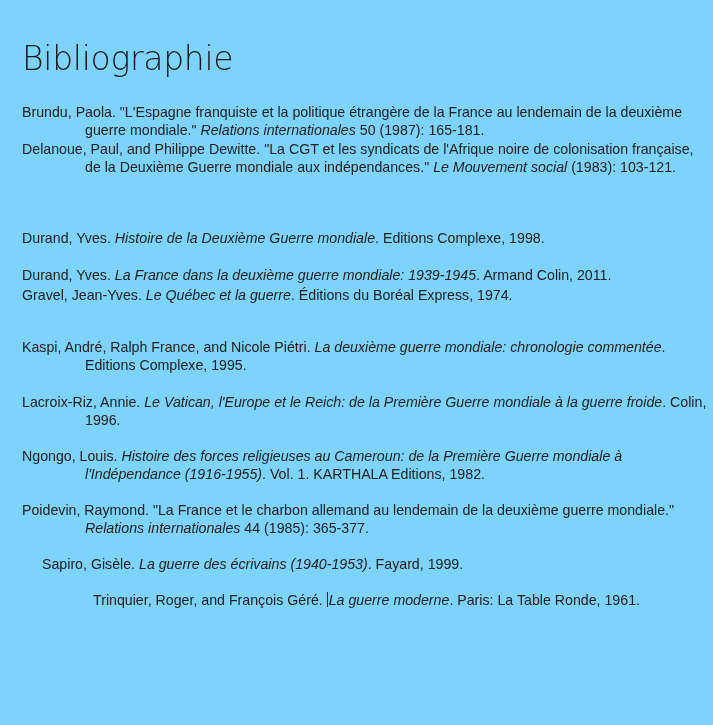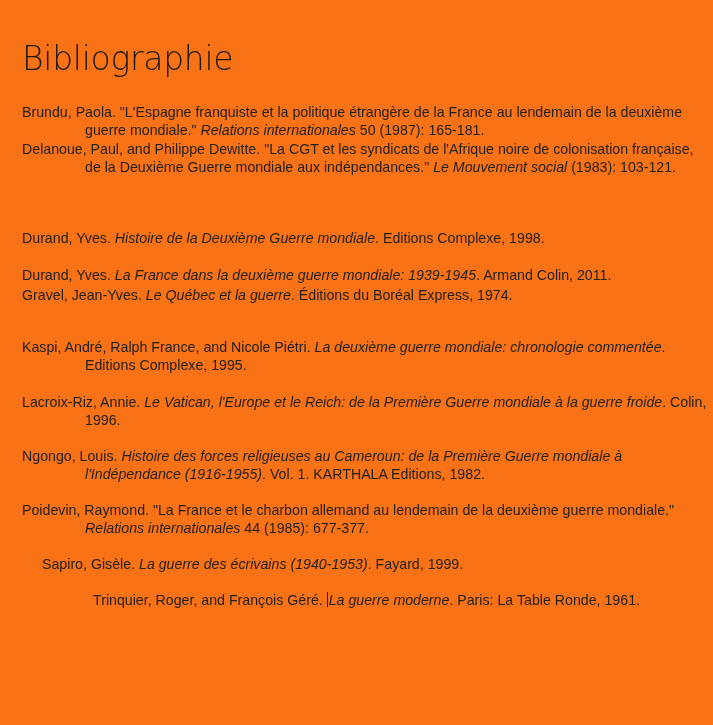--- a/index.html
+++ b/index.html
@@ -1,17 +1,17 @@
 <!DOCTYPE html>
 <html><head>
   <meta charset="utf-8">
   <style>
     html, body { margin: 0; padding: 0; background: #ffffff; }
     body { width: 713px; height: 725px; position: relative; overflow: hidden; }
-    .page { position: absolute; left: 0; top: 0; width: 713px; height: 725px; background: #f97316; }
+    .page { position: absolute; left: 0; top: 0; width: 713px; height: 725px; background: #7dd3fc; }
     .title {
       position: absolute; left: 22px; top: 37px;
       font-family: "DejaVu Sans", sans-serif; font-weight: 300;
       font-size: 33px; line-height: 44px; color: #1a1a1a; letter-spacing: -0.3px;
       margin: 0;
     }
     .entries { position: absolute; left: 22px; top: 103px; width: 670px; }
     .entry {
       font-family: "Liberation Sans", sans-serif; font-size: 14.2px; line-height: 18.4px;
       color: #222; padding-left: 63px; text-indent: -63px; margin: 0;
@@ -27,17 +27,17 @@
   <h1 class="title">Bibliographie</h1>
   <div class="entries" id="entries">
       <p class="entry" style="top: 0px;"><span>Brundu, Paola. "L'Espagne franquiste et la politique étrangère de la France au lendemain de la deuxième guerre mondiale." </span><i>Relations internationales</i><span> 50 (1987): 165-181.</span></p>
       <p class="entry" style="top: 37px;"><span>Delanoue, Paul, and Philippe Dewitte. "La CGT et les syndicats de l'Afrique noire de colonisation française, de la Deuxième Guerre mondiale aux indépendances." </span><i>Le Mouvement social</i><span> (1983): 103-121.</span></p>
       <p class="entry" style="top: 126px;"><span>Durand, Yves. </span><i>Histoire de la Deuxième Guerre mondiale</i><span>. Editions Complexe, 1998.</span></p>
       <p class="entry" style="top: 163px;"><span>Durand, Yves. </span><i>La France dans la deuxième guerre mondiale: 1939-1945</i><span>. Armand Colin, 2011.</span></p>
       <p class="entry" style="top: 183px;"><span>Gravel, Jean-Yves. </span><i>Le Québec et la guerre</i><span>. Éditions du Boréal Express, 1974.</span></p>
       <p class="entry" style="top: 235px;"><span>Kaspi, André, Ralph France, and Nicole Piétri. </span><i>La deuxième guerre mondiale: chronologie commentée</i><span>. Editions Complexe, 1995.</span></p>
       <p class="entry" style="top: 290px;"><span>Lacroix-Riz, Annie. </span><i>Le Vatican, l'Europe et le Reich: de la Première Guerre mondiale à la guerre froide</i><span>. Colin, 1996.</span></p>
       <p class="entry" style="top: 344px;"><span>Ngongo, Louis. </span><i>Histoire des forces religieuses au Cameroun: de la Première Guerre mondiale à l'Indépendance (1916-1955)</i><span>. Vol. 1. KARTHALA Editions, 1982.</span></p>
-      <p class="entry" style="top: 398px;"><span>Poidevin, Raymond. "La France et le charbon allemand au lendemain de la deuxième guerre mondiale." </span><i>Relations internationales</i><span> 44 (1985): 677-377.</span></p>
+      <p class="entry" style="top: 398px;"><span>Poidevin, Raymond. "La France et le charbon allemand au lendemain de la deuxième guerre mondiale." </span><i>Relations internationales</i><span> 44 (1985): 365-377.</span></p>
       <p class="entry" style="top: 452px; margin-left: 20px;"><span>Sapiro, Gisèle. </span><i>La guerre des écrivains (1940-1953)</i><span>. Fayard, 1999.</span></p>
       <p class="entry" style="top: 488px; text-align: center;"><span>Trinquier, Roger, and François Géré. </span><span class="caret"></span><i>La guerre moderne</i><span>. Paris: La Table Ronde, 1961.</span></p>
     </div>
 </div>
 
 </body></html>

